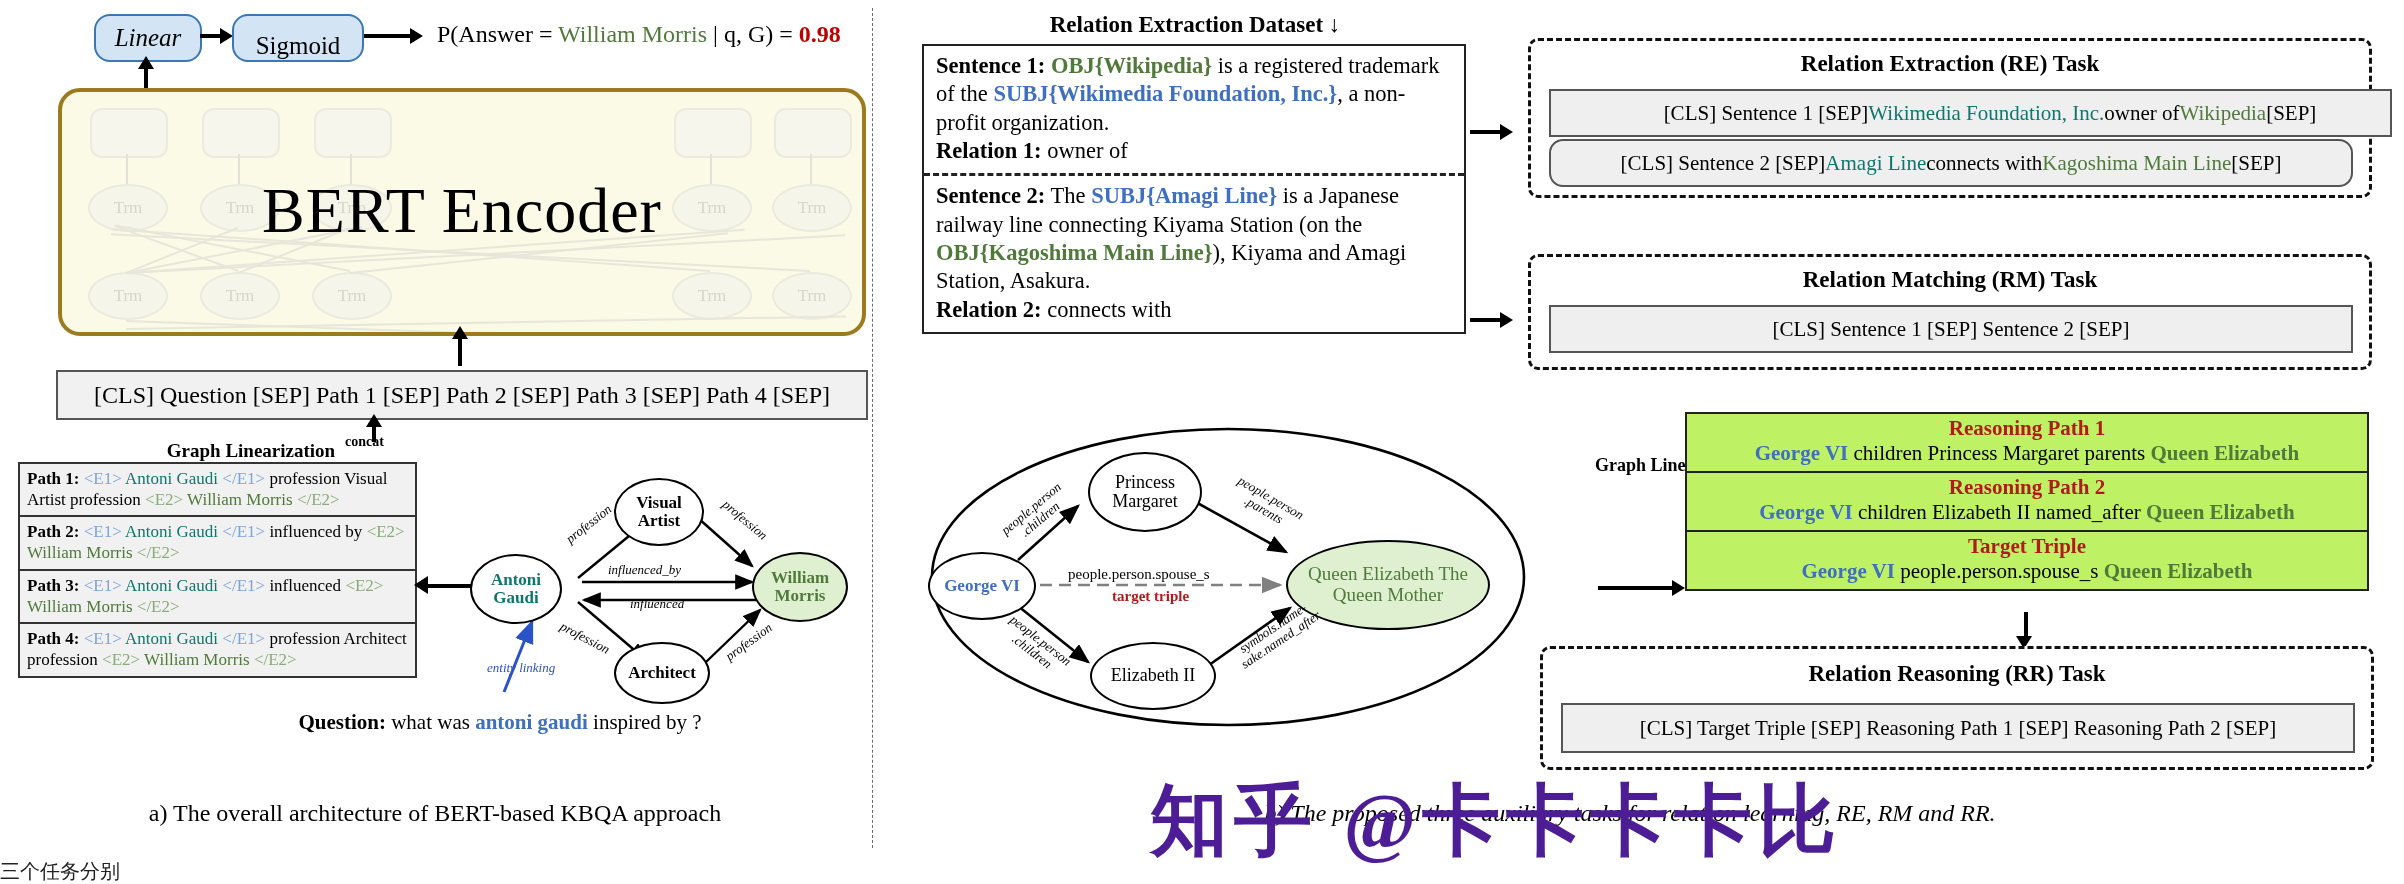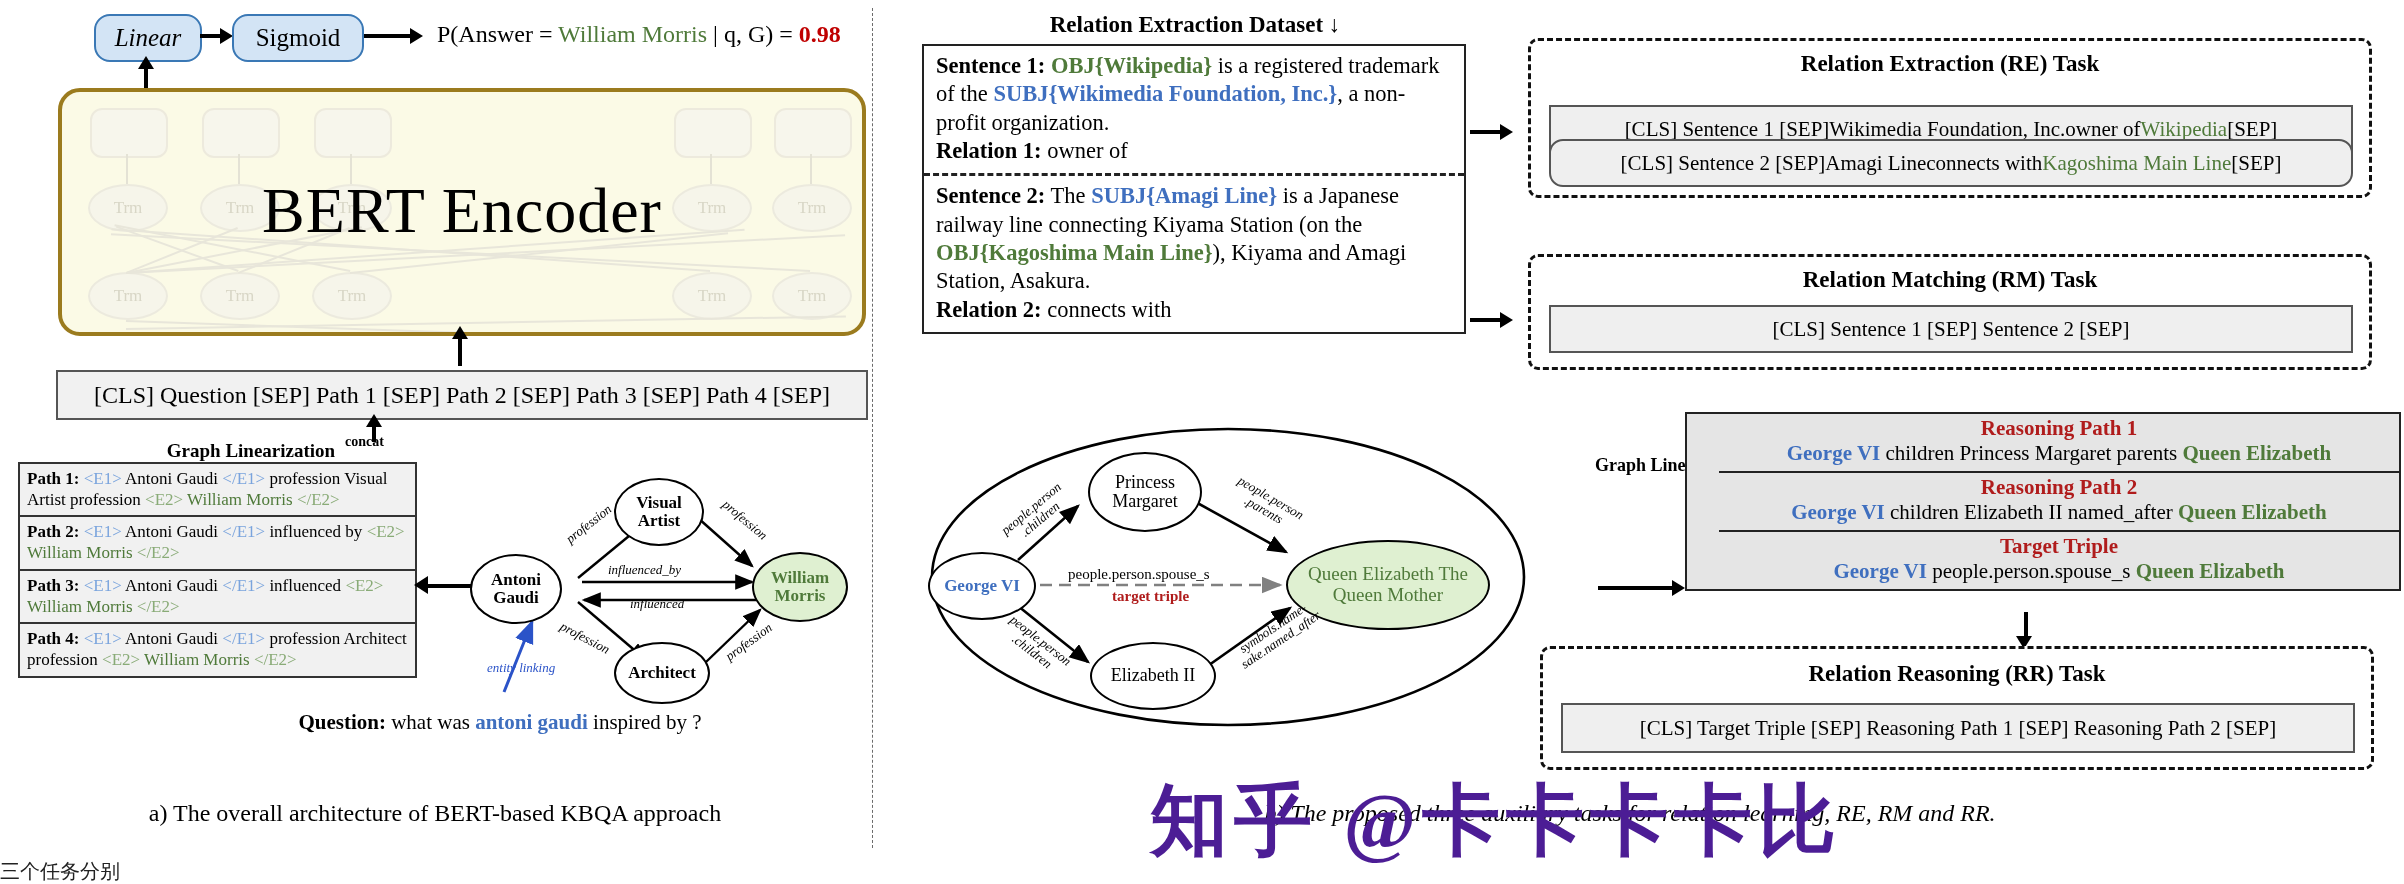--- a/index.html
+++ b/index.html
@@ -9,31 +9,31 @@
   .abs{position:absolute;}
   .bold{font-weight:bold;}
 
   
   #vdiv{left:872px;top:8px;width:0;height:840px;border-left:1.5px dashed #6b6b6b;}
 
   
   .pill{border:2.5px solid #3a78b5;background:#d3e4f5;border-radius:16px;
         display:flex;align-items:center;justify-content:center;font-size:25px;}
   #linear-node{left:94px;top:14px;width:104px;height:44px;font-style:italic;}
-  #sigmoid-node{left:232px;top:14px;width:128px;height:44px;}
+  #sigmoid-node{left:232px;top:14px;width:128px;height:44px;align-items:flex-end;}
 
   .arrow-h{height:0;border-top:4px solid #000;}
   .arrow-head-r{width:0;height:0;border-left:13px solid #000;border-top:8px solid transparent;border-bottom:8px solid transparent;}
   .arrow-v{width:0;border-left:4px solid #000;}
   .arrow-head-u{width:0;height:0;border-bottom:13px solid #000;border-left:8px solid transparent;border-right:8px solid transparent;}
 
   #prob-text{left:437px;top:21px;font-size:24px;white-space:nowrap;}
   .green{color:#4f7a3a;}
   .red{color:#c00000;font-weight:bold;}
-  .blue{color:#000000;}
+  .blue{color:#0f766e;}
   .lblue{color:#7aa4dd;}
   .lgreen{color:#89ab77;}
   .dkred{color:#b01c1c;font-weight:bold;}
   .dgreen{color:#4f7a3a;font-weight:bold;}
   .dblue{color:#3f6fbf;font-weight:bold;}
 
   
   #bert-box{left:58px;top:88px;width:800px;height:240px;border:4px solid #9b7b1e;border-radius:22px;background:#fbfae6;overflow:hidden;}
   #bert-label{position:absolute;left:0;top:82px;width:800px;text-align:center;font-size:64px;letter-spacing:1px;}
   .trm{position:absolute;border:2px solid #eceade;background:#f6f5ea;border-radius:50%;
@@ -70,21 +70,21 @@
   .ds-part{padding:6px 12px 8px 12px;font-size:22.5px;line-height:1.26;}
   .ds-sep{border-top:3px dashed #222;}
 
   #fb-title{left:1040px;top:398px;width:420px;text-align:center;font-size:23px;font-weight:bold;}
 
   .dashbox{position:absolute;border:3px dashed #111;border-radius:10px;background:#fff;}
   .task-title{position:absolute;left:0;width:100%;text-align:center;font-size:23px;font-weight:bold;}
   .greybar{position:absolute;border:2px solid #555;background:#efefef;display:flex;
            align-items:center;justify-content:center;font-size:21px;white-space:nowrap;}
 
-  #rr-stack{left:1685px;top:412px;width:680px;border:2px solid #222;background:#e5e5e5;padding-left:32px;}
+  #rr-stack{left:1685px;top:412px;width:680px;border:2px solid #222;background:#bef264;}
   .rr-row{border-bottom:2px solid #222;text-align:center;padding:2px 4px 5px;}
   .rr-row:last-child{border-bottom:none;}
   .rr-head{font-size:21px;}
   .rr-body{font-size:21px;}
 
   #gl2-label{left:1595px;top:455px;font-size:18px;font-weight:bold;}
   #caption-b{left:880px;top:800px;width:1500px;text-align:center;font-size:24px;font-style:italic;}
 
   
   .wm{position:absolute;color:#e3e3e3;pointer-events:none;user-select:none;}
@@ -294,21 +294,21 @@
     </div>
   </div>
 
   <div class="abs arrow-h" style="left:1470px;top:130px;width:34px;"></div>
   <div class="abs arrow-head-r" style="left:1500px;top:124px;"></div>
   <div class="abs arrow-h" style="left:1470px;top:318px;width:34px;"></div>
   <div class="abs arrow-head-r" style="left:1500px;top:312px;"></div>
 
   <div class="dashbox" style="left:1528px;top:38px;width:838px;height:154px;">
     <div class="task-title" style="top:10px;">Relation Extraction (RE) Task</div>
-    <div class="greybar" style="left:18px;top:64px;width:800px;height:44px;">
+    <div class="greybar" style="left:18px;top:48px;width:800px;height:44px;padding-left:39px;">
       <span>[CLS] Sentence 1 [SEP] </span>
         <span class="blue">Wikimedia Foundation, Inc.</span>
         <span> owner of </span>
         <span class="green">Wikipedia</span>
         <span> [SEP]</span>
     </div>
     <div class="greybar" style="left:18px;top:98px;width:800px;height:44px;border-radius:14px;">
       <span>[CLS] Sentence 2 [SEP] </span>
         <span class="blue">Amagi Line</span>
         <span> connects with </span>

